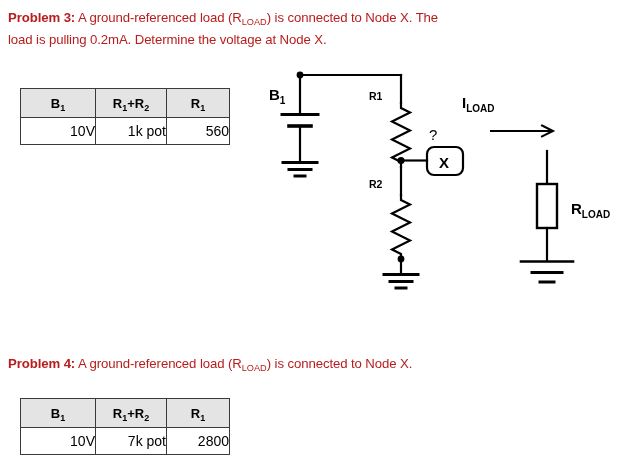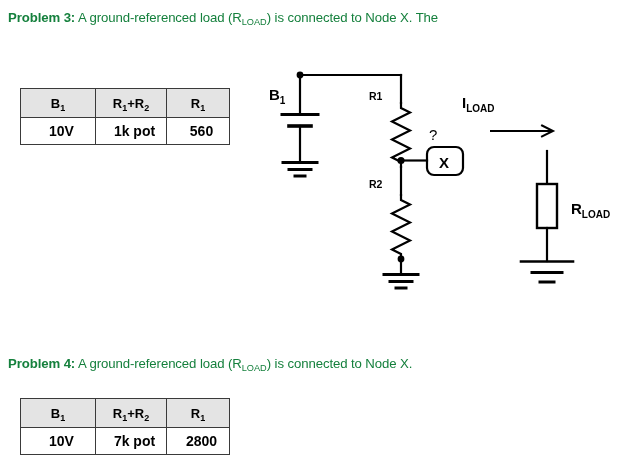--- a/index.html
+++ b/index.html
@@ -15,21 +15,21 @@
     font-family: "Liberation Sans", sans-serif;
     color: #000000;
     -webkit-font-smoothing: antialiased;
   }
   .abs { position: absolute; }
 
   
   .problem-text {
     font-size: 13.2px;
     line-height: 19.5px;
-    color: #15803d;
+    color: #b91c1c;
     letter-spacing: -0.1px;
   }
   .problem-text b { font-weight: bold; }
   .problem-text sub {
     font-size: 9.2px;
     vertical-align: baseline;
     position: relative;
     top: 2.5px;
     letter-spacing: 0;
   }
@@ -40,22 +40,22 @@
   
   table.param-table {
     border-collapse: collapse;
     font-size: 13px;
     background: #ffffff;
   }
   table.param-table td, table.param-table th {
     border: 1px solid #3a3a3a;
     padding: 0;
     height: 26px;
-    font-weight: bold;
-    text-align: center;
+    font-weight: normal;
+    text-align: right;
   }
   table.param-table thead th {
     background: #e4e4e4;
     text-align: center;
     font-weight: bold;
     height: 28px;
     font-size: 13px;
   }
   table.param-table thead th sub,
   table.param-table tbody td sub {
@@ -83,20 +83,21 @@
   .clabel-big { font-size: 15px; font-weight: bold; }
   .clabel-sub { font-size: 10px; font-weight: bold; }
   .clabel-small { font-size: 10.5px; font-weight: bold; }
   .clabel-q { font-size: 15px; font-weight: normal; }
 </style>
 </head>
 <body>
 
 <div class="abs problem-text" id="problem3-text">
   <span><b>Problem 3:</b></span><span> A ground-referenced load (R</span><sub>LOAD</sub><span>) is connected to Node X. The</span><br>
+  <span>load is pulling 0.2mA.   Determine the voltage at Node X.</span>
 </div>
 
 <table class="param-table abs" id="table-problem3">
   <thead>
     <tr>
       <th class="col-b1">B<sub>1</sub></th>
       <th class="col-sum">R<sub>1</sub>+R<sub>2</sub></th>
       <th class="col-r1">R<sub>1</sub></th>
     </tr>
   </thead>

